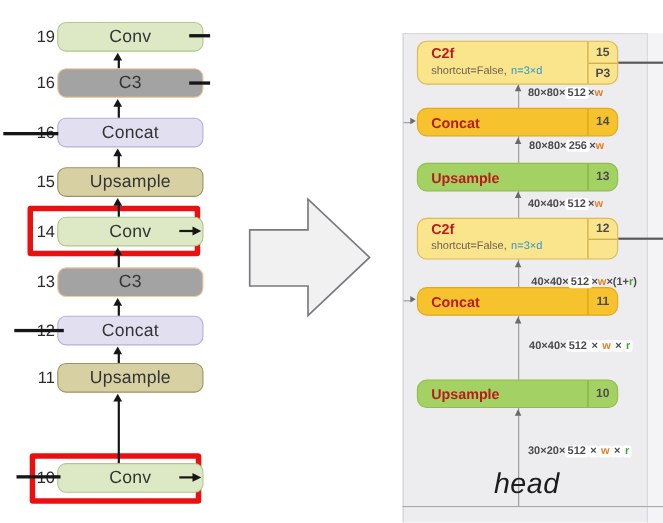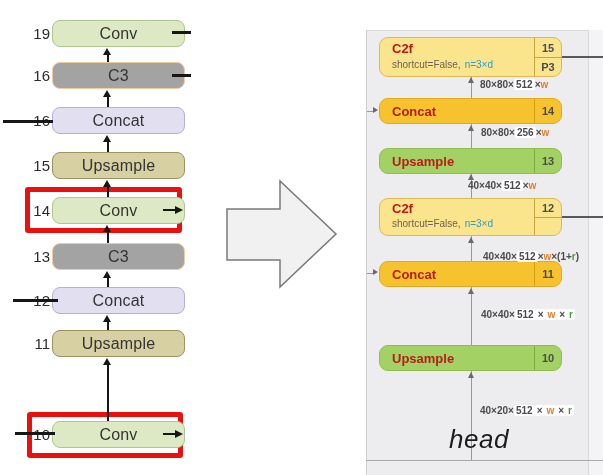--- a/index.html
+++ b/index.html
@@ -219,28 +219,28 @@
         <div class="cellfull">10</div>
       </div>
     </div>
 
     <div class="dim" style="left:480px;top:79px">
       <span>80×80×</span><span class="hl">512</span><span>×</span><span class="w">w</span>
     </div>
     <div class="dim" style="left:481px;top:127px">
       <span>80×80×</span><span class="hl">256</span><span>×</span><span class="w">w</span>
     </div>
-    <div class="dim" style="left:468px;top:180px">
+    <div class="dim" style="left:480px;top:180px">
       <span>40×40×</span><span class="hl">512</span><span>×</span><span class="w">w</span>
     </div>
     <div class="dim" style="left:483px;top:251px">
       <span>40×40×</span><span class="hl">512</span><span>×</span><span class="w">w</span><span>×(1+</span><span class="r">r</span><span>)</span>
     </div>
     <div class="dim" style="left:481px;top:309px">
       <span>40×40×</span><span class="hl">512</span><span class="hl">×</span><span class="hl w">w</span><span class="hl">×</span><span class="hl r">r</span>
     </div>
     <div class="dim" style="left:480px;top:405px">
-      <span>40×20×</span><span class="hl">512</span><span class="hl">×</span><span class="hl w">w</span><span class="hl">×</span><span class="hl r">r</span>
+      <span>30×20×</span><span class="hl">512</span><span class="hl">×</span><span class="hl w">w</span><span class="hl">×</span><span class="hl r">r</span>
     </div>
 
     <div class="caption">head</div>
   </section>
 </div>
 
 </body></html>

